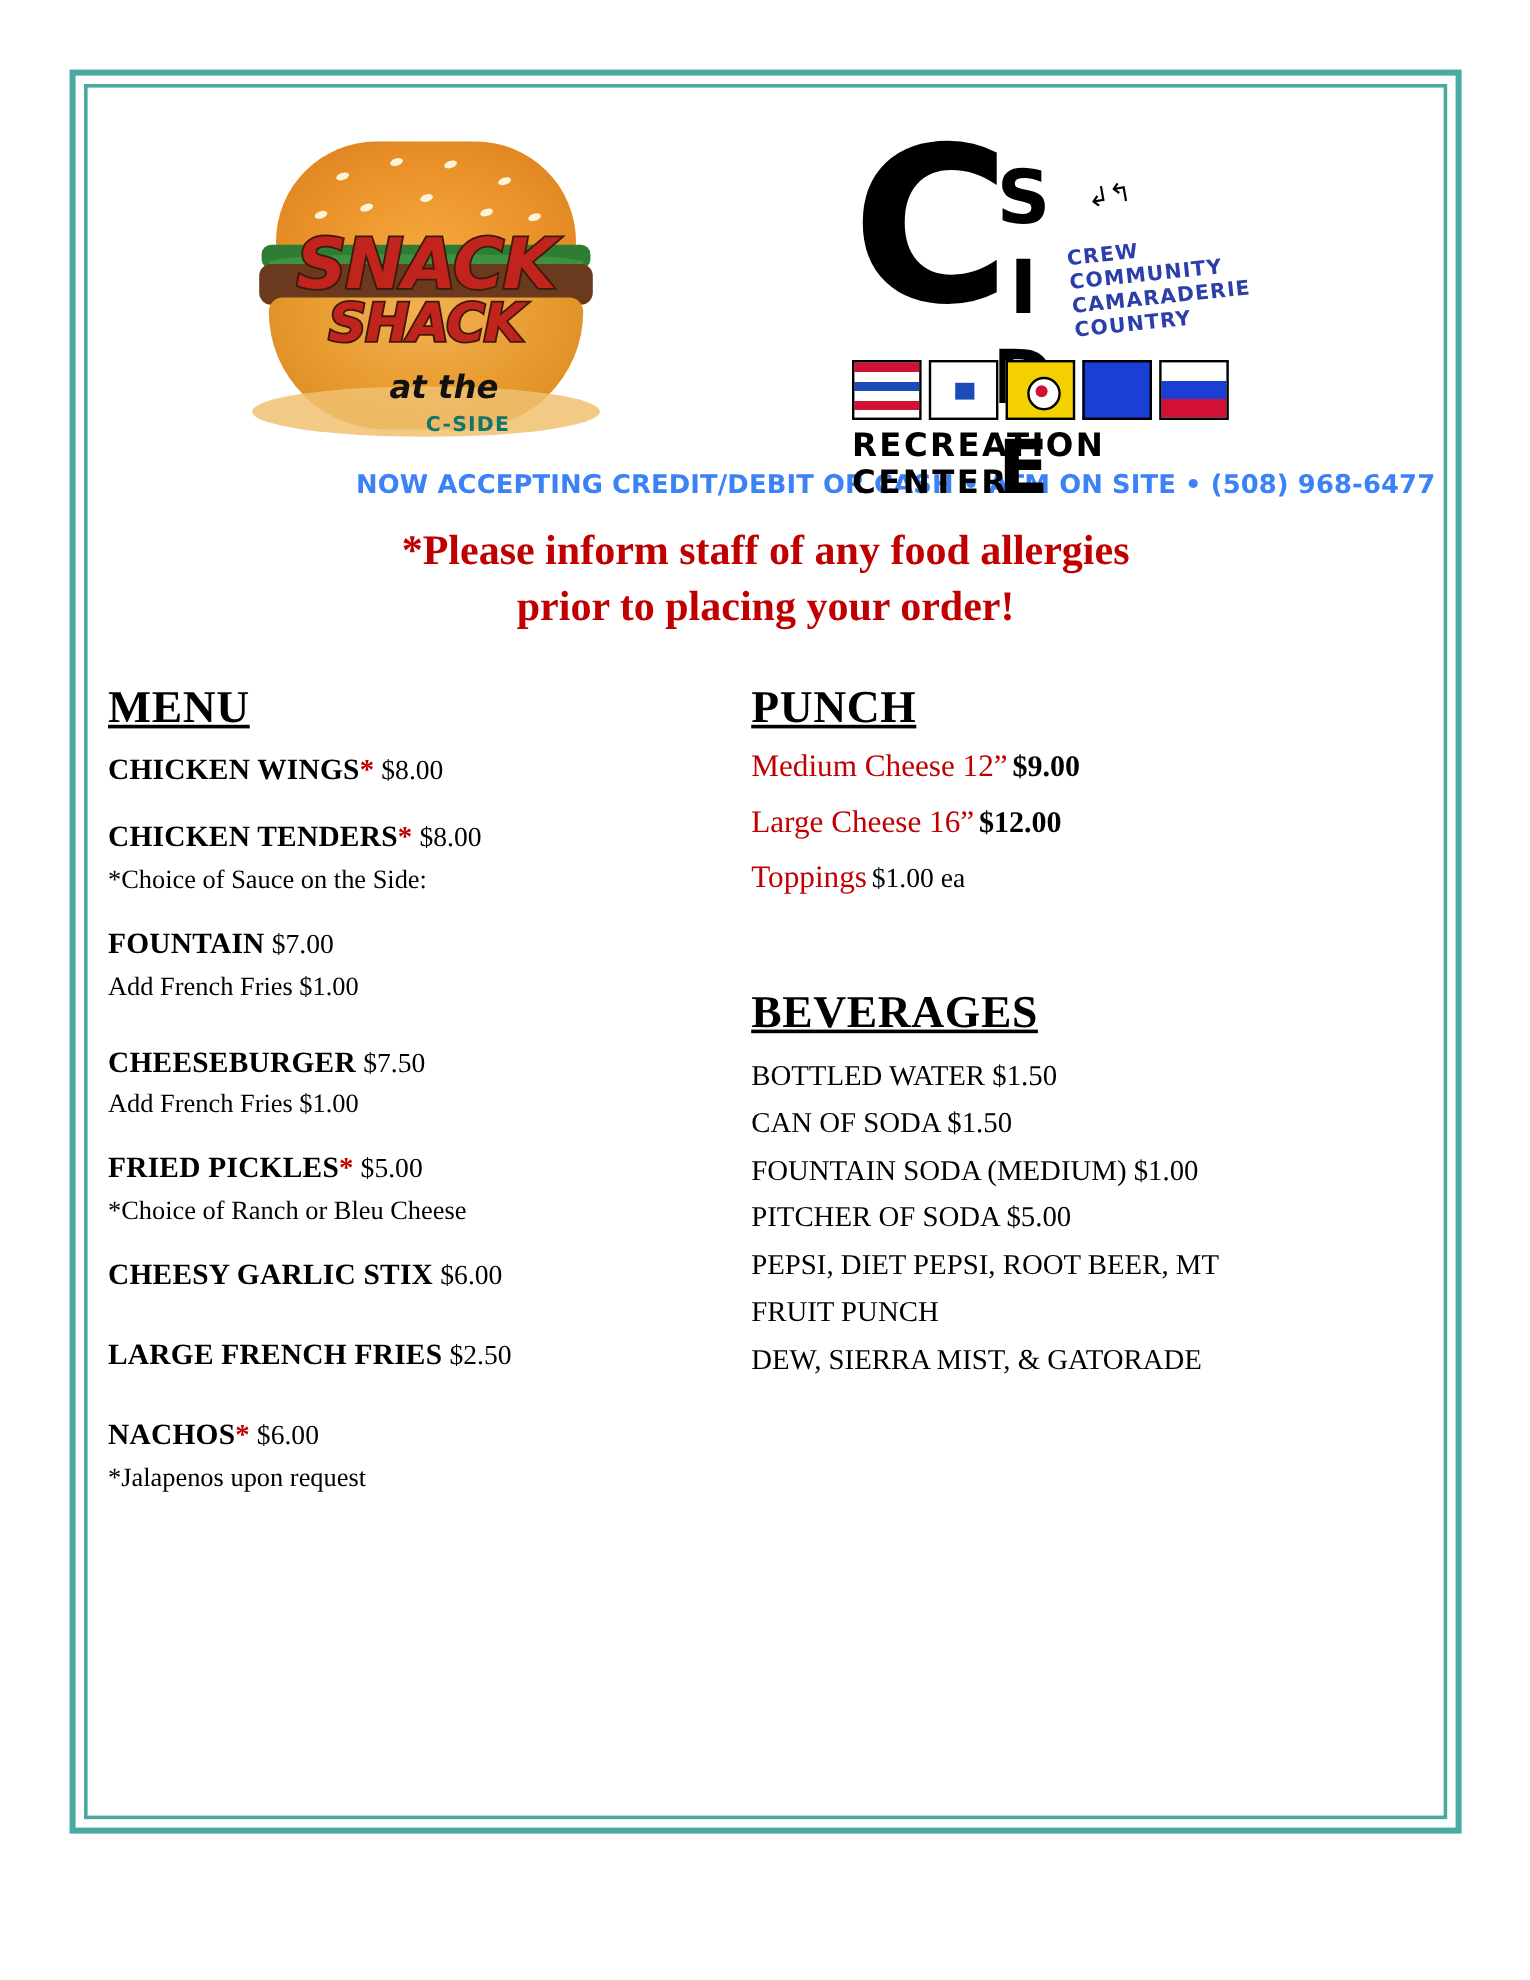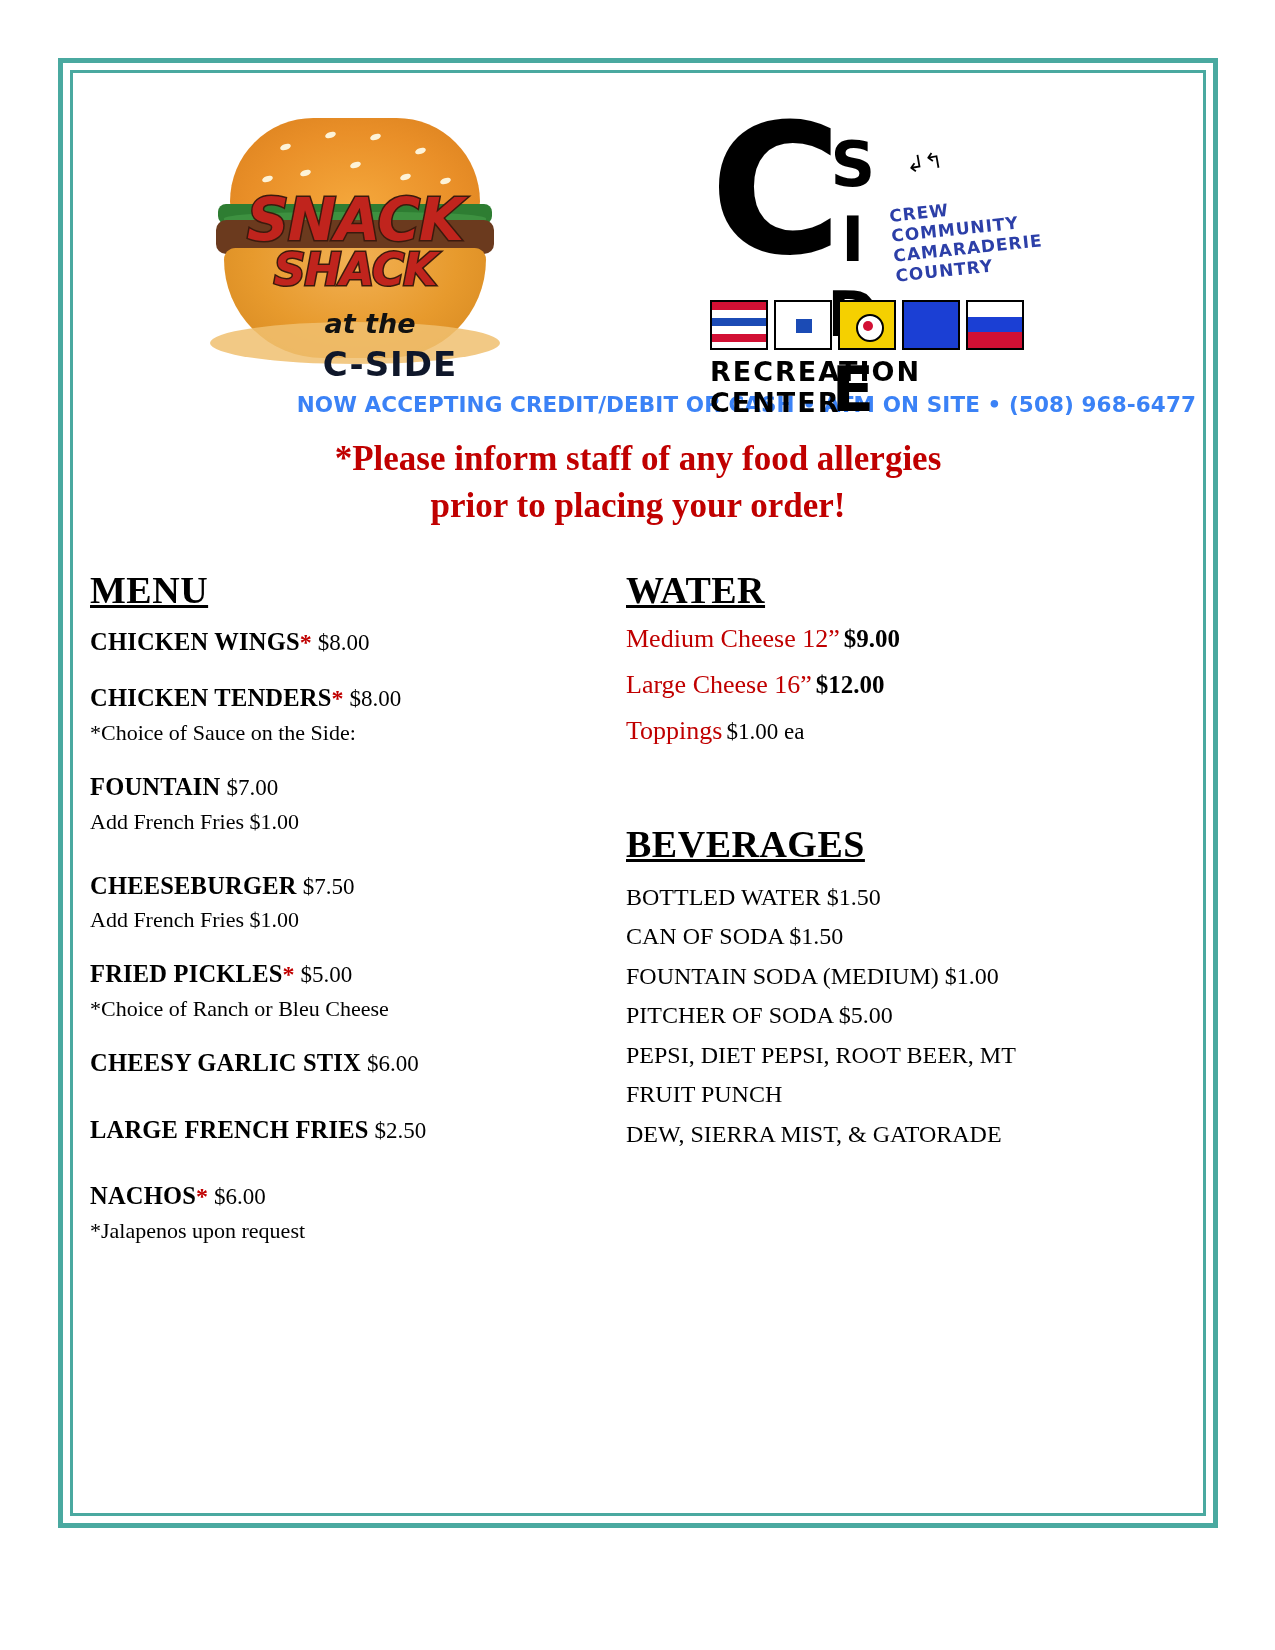--- a/index.html
+++ b/index.html
@@ -138,22 +138,22 @@
     padding-left: 30px;
     box-sizing: border-box;
   }
   .cside-sub {
     position: absolute;
     top: 236px;
     width: 290px;
     text-align: center;
     font-family: "DejaVu Sans", sans-serif;
     font-weight: bold;
-    font-size: 34px;
-    color: #0f172a;
+    font-size: 17px;
+    color: #0f766e;
     letter-spacing: 1px;
     padding-left: 70px;
     box-sizing: border-box;
   }
 
   
   .cside-logo {
     position: absolute;
     left: 630px;
     top: 30px;
@@ -456,21 +456,21 @@
         <div class="item">
           <div class="item-main">
             <span class="item-name">NACHOS</span><span class="star">*</span>
             <span class="price">$6.00</span>
           </div>
           <div class="sub red-star">*Jalapenos upon request</div>
         </div>
       </div>
 
       <div class="col-right">
-        <div class="section-title">WATER</div>
+        <div class="section-title">PUNCH</div>
 
         <div class="pizza-item">
           <span class="pizza-name">Medium Cheese 12”</span>
           <span class="pizza-price">$9.00</span>
         </div>
         <div class="pizza-item">
           <span class="pizza-name">Large Cheese 16”</span>
           <span class="pizza-price">$12.00</span>
         </div>
         <div class="pizza-item">

